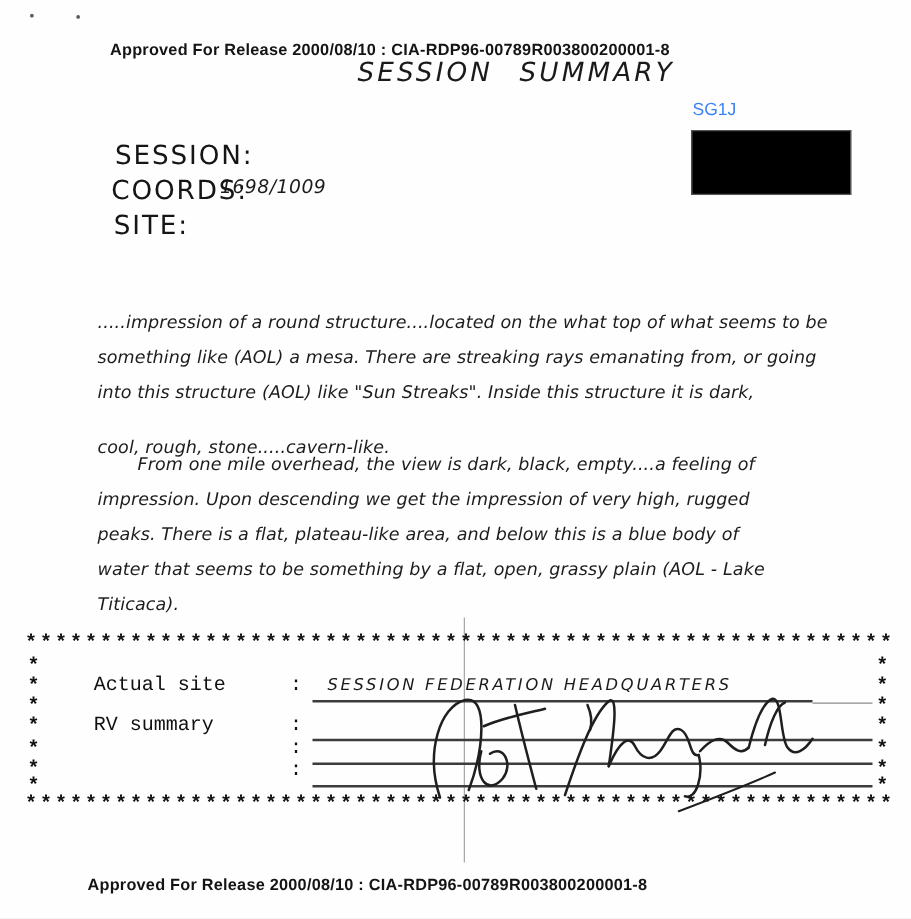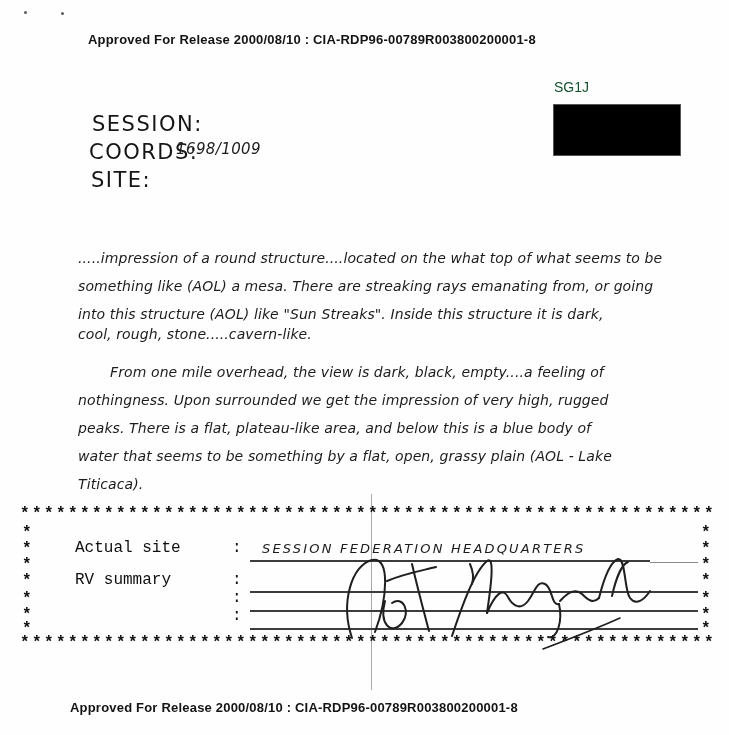--- a/index.html
+++ b/index.html
@@ -27,21 +27,21 @@
     font-style: italic;
     font-size: 21px;
     letter-spacing: 2.5px;
     word-spacing: 12px;
     color: #1a1a1a;
     white-space: nowrap;
   }
   .code {
     font-family: "Liberation Sans", sans-serif;
     font-size: 14px;
-    color: #14532d;
+    color: #3b82f6;
   }
   .redaction { background: #000; border: 1px solid #555; }
   .hand {
     font-family: "DejaVu Sans", sans-serif;
     font-style: italic;
     color: #1c1c1c;
     white-space: nowrap;
   }
   .sess-label {
     font-family: "DejaVu Sans", sans-serif;
@@ -89,42 +89,43 @@
 </head>
 <body>
 
 <div class="page">
 
   <div class="abs speck" style="left:24px; top:11px; width:3px; height:3px;"></div>
   <div class="abs speck" style="left:61px; top:12px; width:3px; height:3px;"></div>
 
   <div class="abs bold-sans" style="left:88px; top:32px;">Approved For Release 2000/08/10 : CIA-RDP96-00789R003800200001-8</div>
 
+  <div class="abs title" style="left:286px; top:46px;">SESSION SUMMARY</div>
 
   <div class="abs code" style="left:554px; top:79px;">SG1J</div>
 
   <div class="abs redaction" style="left:553px; top:104px; width:128px; height:52px;"></div>
 
   <div class="abs sess-label" style="left:92px; top:112px;">SESSION:</div>
 
   <div class="abs sess-label" style="left:89px; top:140px;">COORDS:</div>
   <div class="abs hand sess-value" style="left:176px; top:140px;">1698/1009</div>
 
   <div class="abs sess-label" style="left:91px; top:168px;">SITE:</div>
 
   <div>
     <div class="abs hand para-line" style="left:78px;  top:250px;">.....impression of a round structure....located on the what top of what seems to be</div>
     <div class="abs hand para-line" style="left:78px;  top:278px;">something like (AOL) a mesa.  There are streaking rays emanating from, or going</div>
     <div class="abs hand para-line" style="left:78px;  top:306px;">into this structure (AOL) like "Sun Streaks".  Inside this structure it is dark,</div>
-    <div class="abs hand para-line" style="left:78px;  top:326px;">cool, rough, stone.....cavern-like.</div>
+    <div class="abs hand para-line" style="left:78px;  top:350px;">cool, rough, stone.....cavern-like.</div>
   </div>
 
   <div>
     <div class="abs hand para-line" style="left:110px; top:364px;">From one mile overhead, the view is dark, black, empty....a feeling of</div>
-    <div class="abs hand para-line" style="left:78px;  top:392px;">nothingness.  Upon surrounded we get the impression of very high, rugged</div>
+    <div class="abs hand para-line" style="left:78px;  top:392px;">impression.  Upon descending we get the impression of very high, rugged</div>
     <div class="abs hand para-line" style="left:78px;  top:420px;">peaks.  There is a flat, plateau-like area, and below this is a blue body of</div>
     <div class="abs hand para-line" style="left:78px;  top:448px;">water that seems to be something by a flat, open, grassy plain (AOL - Lake</div>
     <div class="abs hand para-line" style="left:78px;  top:476px;">Titicaca).</div>
   </div>
 
   <div class="abs fold-line"></div>
 
   <div>
 
     <div class="abs mono starline" style="top:505px;">************************************************************</div>

